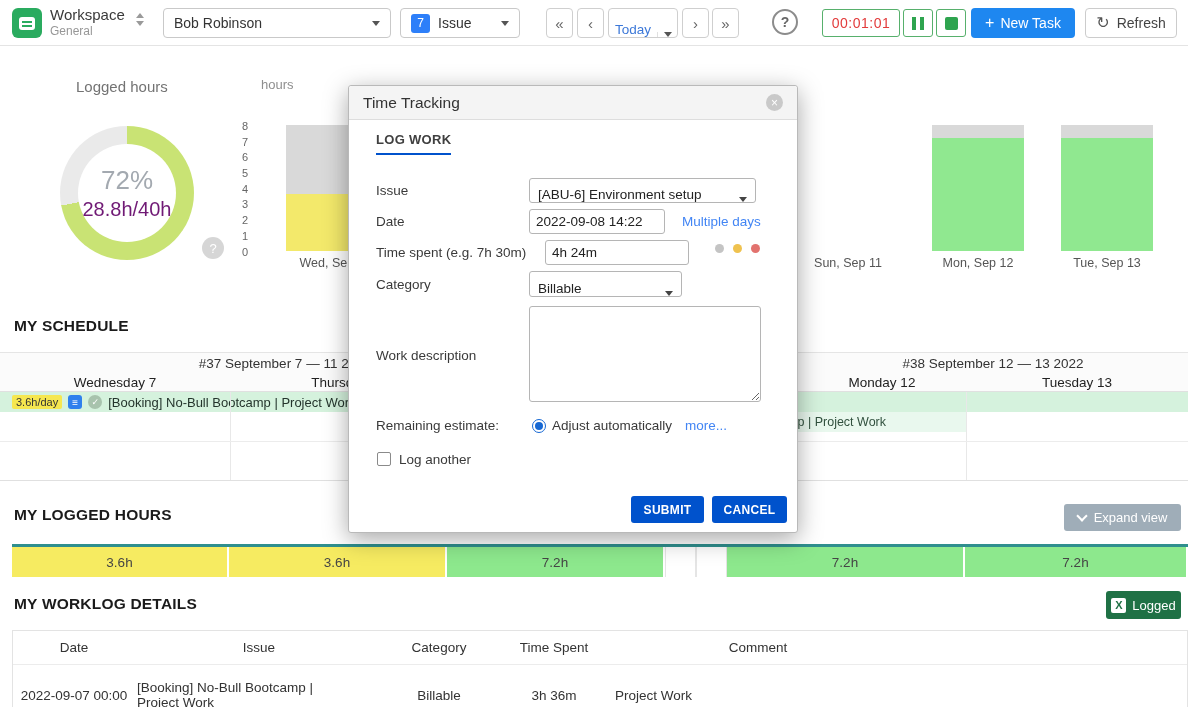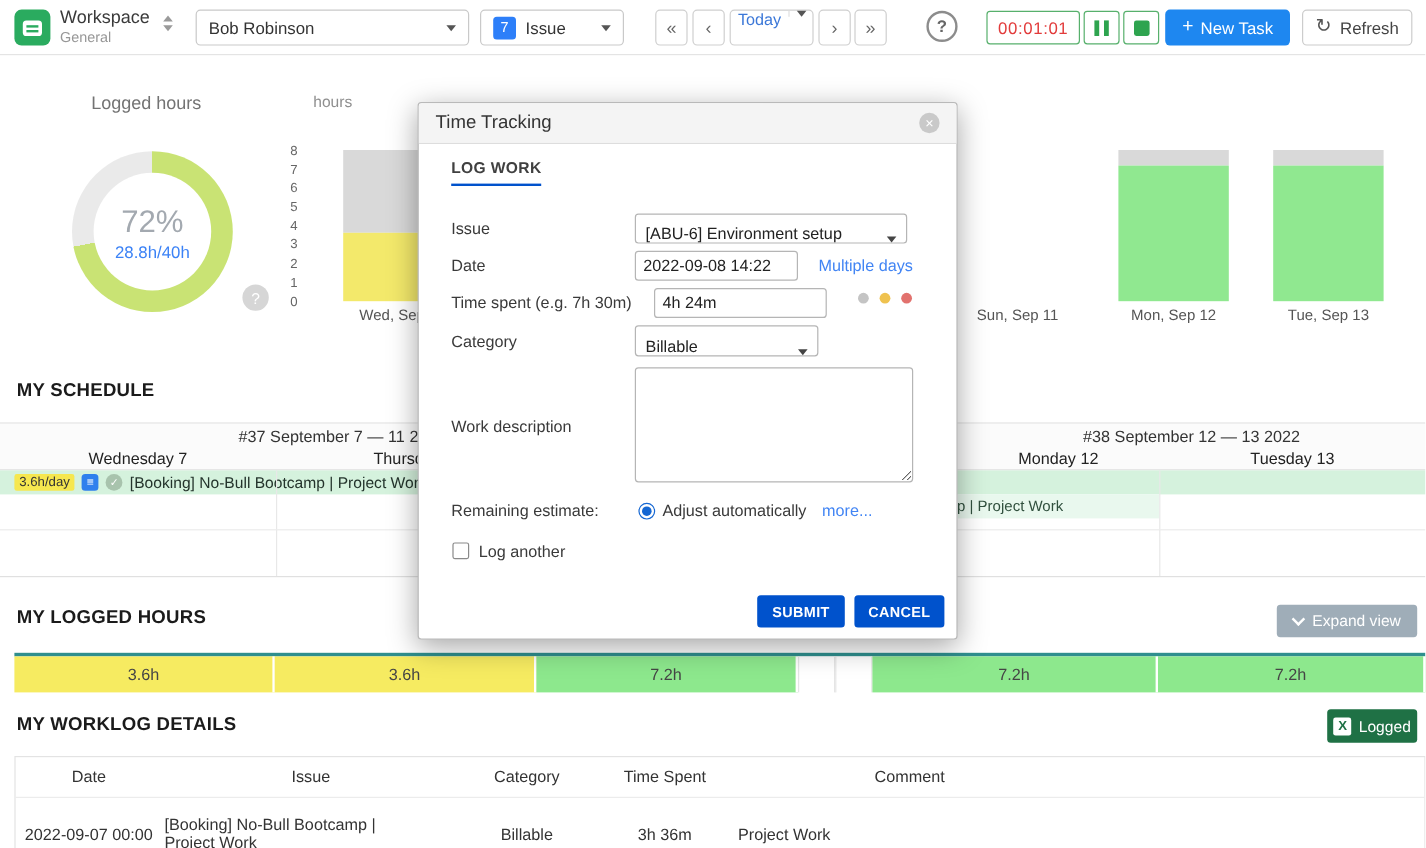--- a/index.html
+++ b/index.html
@@ -15,42 +15,42 @@
   .logo .inner::after{content:"";position:absolute;left:3px;top:4px;width:10px;height:2px;background:#2aab5f;box-shadow:0 4px 0 #2aab5f}
   .ws-title{position:absolute;left:50px;top:6px;font-size:15px;font-weight:500;color:#3a3a3a}
   .ws-sub{position:absolute;left:50px;top:24px;font-size:12px;color:#979797}
   .sorter{position:absolute;left:136px;top:13px;display:flex;flex-direction:column;gap:3px;cursor:pointer}
   .tri-up{width:0;height:0;border-left:4px solid transparent;border-right:4px solid transparent;border-bottom:5px solid #9a9a9a}
   .tri-dn{width:0;height:0;border-left:4px solid transparent;border-right:4px solid transparent;border-top:5px solid #9a9a9a}
   .select{display:flex;align-items:center;border:1px solid #c9c9c9;border-radius:4px;background:#fff;padding:0 10px;font-size:14px;color:#333}
   .caret{margin-left:auto;width:0;height:0;border-left:4px solid transparent;border-right:4px solid transparent;border-top:5px solid #555}
   .calbadge{width:19px;height:19px;background:#2d7ff9;border-radius:3px;color:#fff;font-size:12px;display:flex;align-items:center;justify-content:center;margin-right:8px}
   .nbtn{position:absolute;top:8px;height:30px;display:flex;align-items:center;justify-content:center;border:1px solid #cfcfcf;border-radius:4px;background:#fff;color:#666;font-size:15px;cursor:pointer}
-  .today-group{position:absolute;left:608px;top:8px;width:70px;height:30px;border:1px solid #cfcfcf;border-radius:4px;background:#fff;display:flex;align-items:flex-start}
+  .today-group{position:absolute;left:608px;top:8px;width:70px;height:30px;border:1px solid #cfcfcf;border-radius:4px;background:#fff;display:flex;align-items:flex-end}
   .today-lbl{flex:1;display:flex;align-items:center;justify-content:center;color:#3c78d8;font-size:13.5px}
   .today-caret{width:20px;display:flex;align-items:center;justify-content:center;border-left:1px solid #e0e0e0}
   .helpbtn{position:absolute;left:772px;top:9px;width:26px;height:26px;border:2px solid #8c8c8c;border-radius:50%;display:flex;align-items:center;justify-content:center;color:#666;font-size:14px;font-weight:700;cursor:pointer}
   .tbox{position:absolute;top:9px;height:28px;border:1px solid #57b06c;border-radius:3px;background:#fff;display:flex;align-items:center;justify-content:center}
   .timer-time{left:822px;width:78px;color:#e23b3b;font-size:14px;letter-spacing:.5px}
   .timer-pause{left:903px;width:30px;gap:4px;cursor:pointer}
   .timer-pause span{width:4px;height:13px;background:#2ea44f}
   .timer-stop{left:936px;width:30px;cursor:pointer}
   .timer-stop span{width:13px;height:13px;background:#2ea44f;border-radius:2px}
   .newtask{position:absolute;left:971px;top:8px;width:104px;height:30px;background:#1e87f0;border-radius:4px;color:#fff;font-size:14px;display:flex;align-items:center;justify-content:center;gap:6px;cursor:pointer}
   .newtask .plus{font-size:16px;line-height:1}
   .refresh{position:absolute;left:1085px;top:8px;width:92px;height:30px;border:1px solid #ccc;border-radius:4px;background:#fff;color:#444;font-size:14px;display:flex;align-items:center;justify-content:center;gap:7px;cursor:pointer}
   .refresh .ricon{color:#555;font-size:16px;line-height:1}
 
   
   .donut-title{position:absolute;left:76px;top:78px;font-size:15px;color:#737373}
   .donut{position:absolute;left:60px;top:126px;width:134px;height:134px;border-radius:50%;background:conic-gradient(#c9e374 0 72%,#eaeaea 0)}
   .donut::after{content:"";position:absolute;inset:18px;background:#fff;border-radius:50%}
   .donut-center{position:absolute;left:60px;top:126px;width:134px;height:134px;display:flex;flex-direction:column;align-items:center;justify-content:center;z-index:1}
   .donut-center .pct{font-size:26px;color:#a3a9b0}
-  .donut-center .sub{font-size:14px;color:#3b82f6;margin-top:2px}
+  .donut-center .sub{font-size:20px;color:#701a75;margin-top:2px}
   .donut-q{position:absolute;left:202px;top:237px;width:22px;height:22px;border-radius:50%;background:#d6d6d6;color:#fff;font-size:13px;display:flex;align-items:center;justify-content:center;cursor:pointer;z-index:2}
   .hours-lbl{position:absolute;left:261px;top:77px;font-size:13px;color:#8f8f8f}
   #yticks{position:absolute;left:230px;top:119px;width:18px;text-align:right}
   #yticks div{height:15.7px;font-size:11px;color:#666;line-height:15.7px}
   .bar-seg{position:absolute}
   .bar-label{position:absolute;text-align:center;font-size:12.5px;color:#555;white-space:nowrap}
 
   
   .sec-title{position:absolute;font-size:15.5px;font-weight:700;color:#1b1b1b;letter-spacing:.2px}
 

